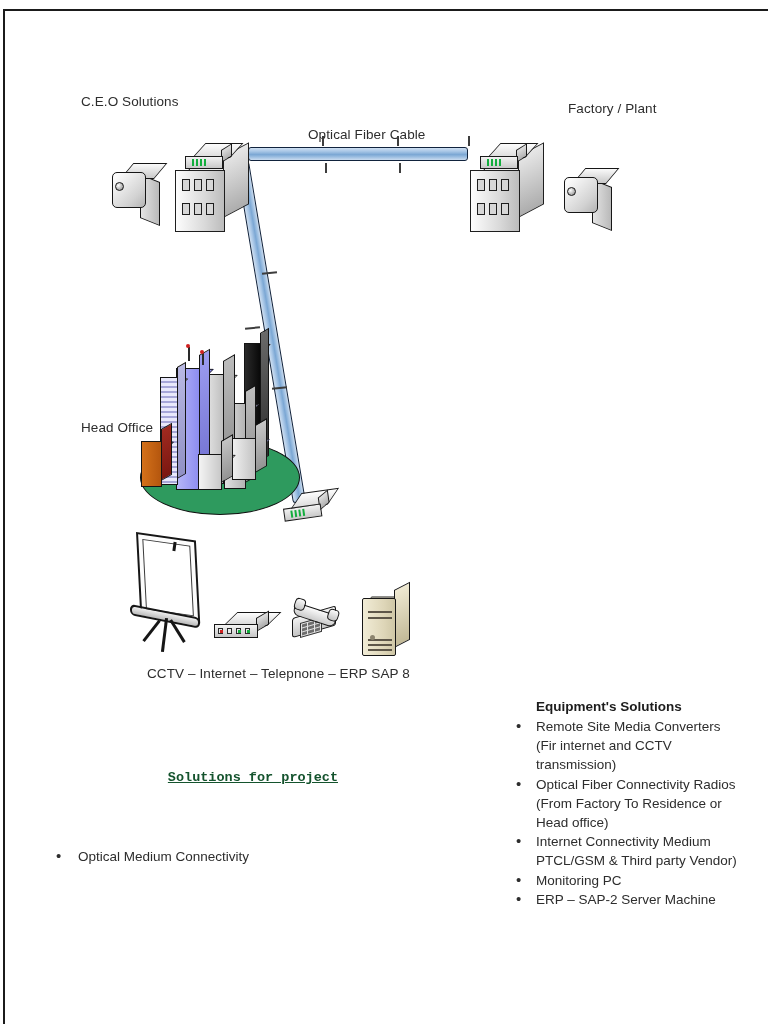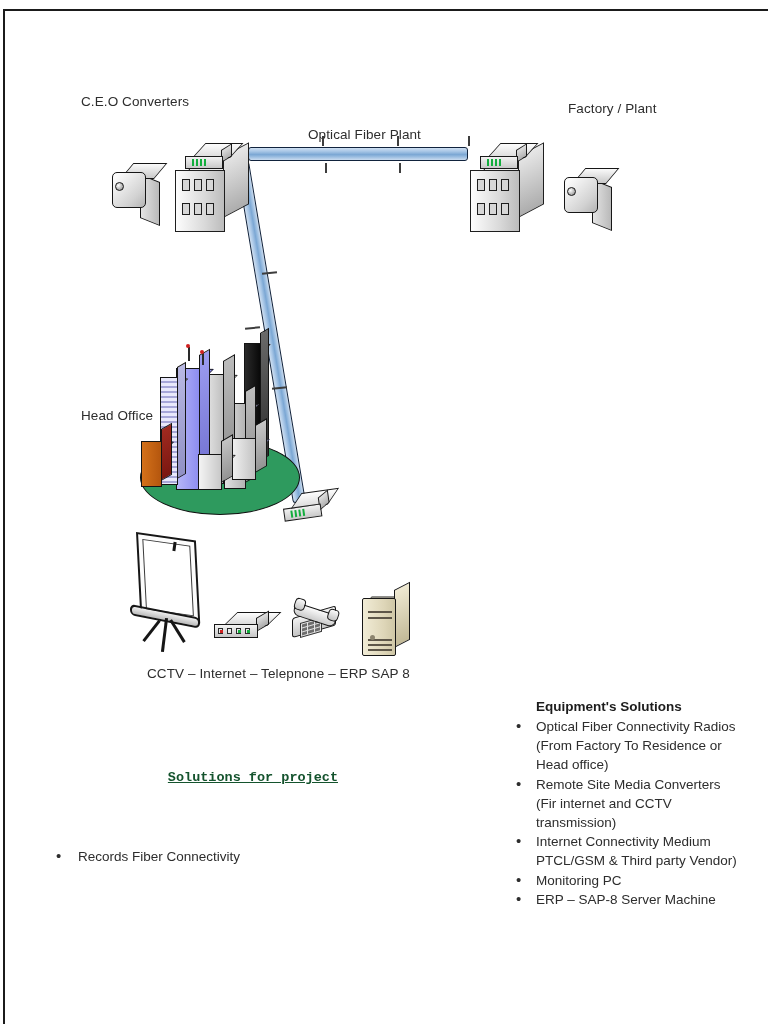--- a/index.html
+++ b/index.html
@@ -36,21 +36,21 @@
     font-family: "Liberation Sans", sans-serif;
     font-size: 13.5px;
     color: #2d2d2d;
     white-space: nowrap;
     letter-spacing: .1px;
   }
 
   #label-ceo        { left: 81px;  top: 94px; }
   #label-factory    { left: 568px; top: 101px; }
   #label-fiber      { left: 308px; top: 127px; }
-  #label-headoffice { left: 81px;  top: 408px; text-align: right; }
+  #label-headoffice { left: 81px;  top: 420px; text-align: right; }
   #label-devices    { left: 147px; top: 666px; }
 
   
   #cable-horizontal {
     position: absolute;
     left: 248px; top: 147px;
     width: 220px; height: 14px;
     border: 1.4px solid #11233d;
     border-radius: 3px;
     background: linear-gradient(to bottom,
@@ -431,23 +431,23 @@
     left: 4px; top: -1px;
     font-size: 15px;
     color: #2d2d2d;
   }
 </style>
 </head>
 <body>
 
 <div id="page-frame"></div>
 
-<div class="lbl" id="label-ceo">C.E.O Converters</div>
+<div class="lbl" id="label-ceo">C.E.O Solutions</div>
 <div class="lbl" id="label-factory">Factory / Plant</div>
-<div class="lbl" id="label-fiber">Optical Fiber Plant</div>
+<div class="lbl" id="label-fiber">Optical Fiber Cable</div>
 <div class="lbl" id="label-headoffice">Head Office</div>
 <div class="lbl" id="label-devices">CCTV – Internet – Telepnone – ERP SAP 8</div>
 
 <div id="cable-horizontal"></div>
 <div class="tick tick-up" style="left:322px;"></div>
 <div class="tick tick-up" style="left:397px;"></div>
 <div class="tick tick-up" style="left:468px;"></div>
 <div class="tick tick-down" style="left:325px;"></div>
 <div class="tick tick-down" style="left:399px;"></div>
 
@@ -631,26 +631,26 @@
     <div class="sv-slot" style="top:40px;"></div>
     <div class="sv-slot" style="top:45px;"></div>
     <div class="sv-slot" style="top:50px;"></div>
     <div id="sv-btn"></div>
   </div>
 </div>
 
 <div id="solutions-block">
   <div id="solutions-title">Solutions for project</div>
   <ul id="solutions-list">
-    <li>Records Fiber Connectivity</li>
+    <li>Optical Medium Connectivity</li>
   </ul>
 </div>
 
 <div id="equipment-block">
   <div id="equipment-title">Equipment's Solutions</div>
   <ul id="equipment-list">
+    <li>Remote Site Media Converters (Fir internet and CCTV transmission)</li>
     <li>Optical Fiber Connectivity Radios (From Factory To Residence or Head office)</li>
-    <li>Remote Site Media Converters (Fir internet and CCTV transmission)</li>
     <li>Internet Connectivity Medium PTCL/GSM &amp; Third party Vendor)</li>
     <li>Monitoring PC</li>
-    <li>ERP – SAP-8 Server Machine</li>
+    <li>ERP – SAP-2 Server Machine</li>
   </ul>
 </div>
 
 </body></html>

